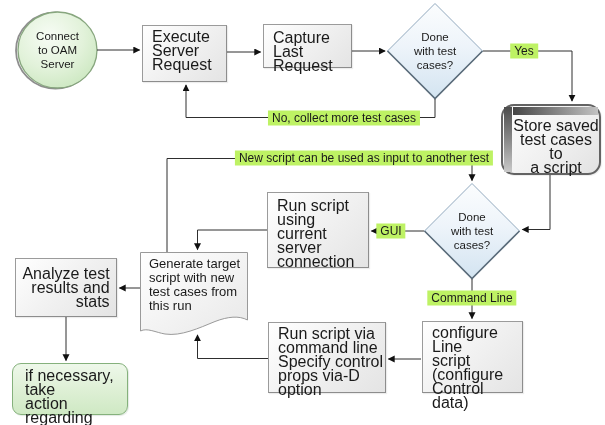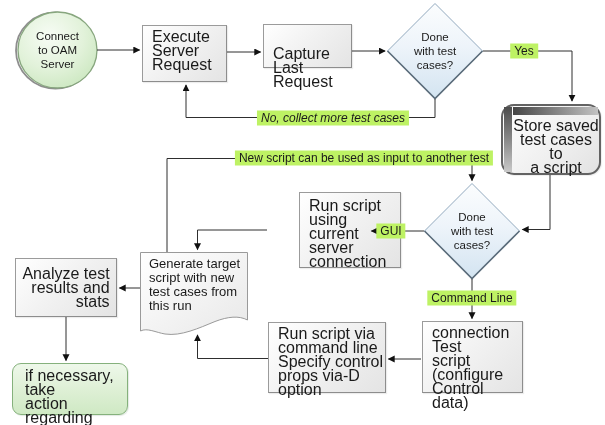--- a/index.html
+++ b/index.html
@@ -80,34 +80,34 @@
              C 199,328 181,336.5 165,334
              C 156,332.5 147,327.5 140.5,331 Z" fill="url(#gradDoc)" stroke="#9a9a9a" stroke-width="1"></path>
   </svg>
 
   <div class="node pad" style="left:142px;top:25px;width:85px;height:57px;">
     <div class="txt">Execute
 Server
 Request</div>
   </div>
 
-  <div class="node pad" style="left:263px;top:24px;width:89px;height:44px;padding-top:22px;">
+  <div class="node pad" style="left:263px;top:24px;width:89px;height:44px;padding-top:6px;">
     <div class="txt">Capture Last
 Request</div>
   </div>
 
   <div class="node" id="node-store" style="left:501px;top:104px;width:100px;height:71px;border-radius:13px;">
     <div class="strip-left"></div>
     <div class="strip-top"></div>
     <div class="txt">Store saved
 test cases to
 a script</div>
   </div>
 
-  <div class="node pad" style="left:267px;top:192px;width:102px;height:76px;padding-top:6px;margin-left:32px;">
+  <div class="node pad" style="left:267px;top:192px;width:102px;height:76px;padding-top:6px;">
     <div class="txt">Run script
 using current
 server
 connection</div>
   </div>
 
   <div class="node center" style="left:15px;top:258px;width:102px;height:59px;text-align:right;">
     <div class="txt">Analyze test
 results and
 stats</div>
@@ -120,21 +120,21 @@
   </div>
 
   <div class="node pad" style="left:268px;top:322px;width:118px;height:71px;">
     <div class="txt">Run script via
 command line
 Specify control
 props via-D option</div>
   </div>
 
   <div class="node pad" style="left:422px;top:321px;width:101px;height:72px;">
-    <div class="txt">connection Test
+    <div class="txt">configure Line
 script
 (configure
 Control data)</div>
   </div>
 
   <div class="overlay center" style="left:17px;top:11px;width:81px;height:78px;font-size:11.5px;line-height:14px;">
     <div class="txt">Connect
 to OAM
 Server</div>
   </div>
@@ -176,18 +176,18 @@
       <path marker-end="url(#arw)" d="M267,230 H197.5 V249.5"></path>
       <path marker-end="url(#arw)" d="M472,279 V318.5"></path>
       <path marker-end="url(#arw)" d="M421,359 H388.5"></path>
       <path marker-end="url(#arw)" d="M268,358.5 H197.5 V335"></path>
       <path marker-end="url(#arw)" d="M140,288 H119.5"></path>
       <path marker-end="url(#arw)" d="M66,317 V360.5"></path>
     </g>
   </svg>
 
   <div class="lbl" style="left:524px;top:51px;">Yes</div>
-  <div class="lbl" style="left:333px;top:118px;font-style:italic;">No, collect more test cases</div>
+  <div class="lbl" style="left:344px;top:118px;">No, collect more test cases</div>
   <div class="lbl" style="left:332px;top:158px;margin-left:32px;">New script can be used as input to another test</div>
   <div class="lbl" style="left:391px;top:231px;">GUI</div>
   <div class="lbl" style="left:472px;top:298px;">Command Line</div>
 
 </div>
 
 </body></html>

